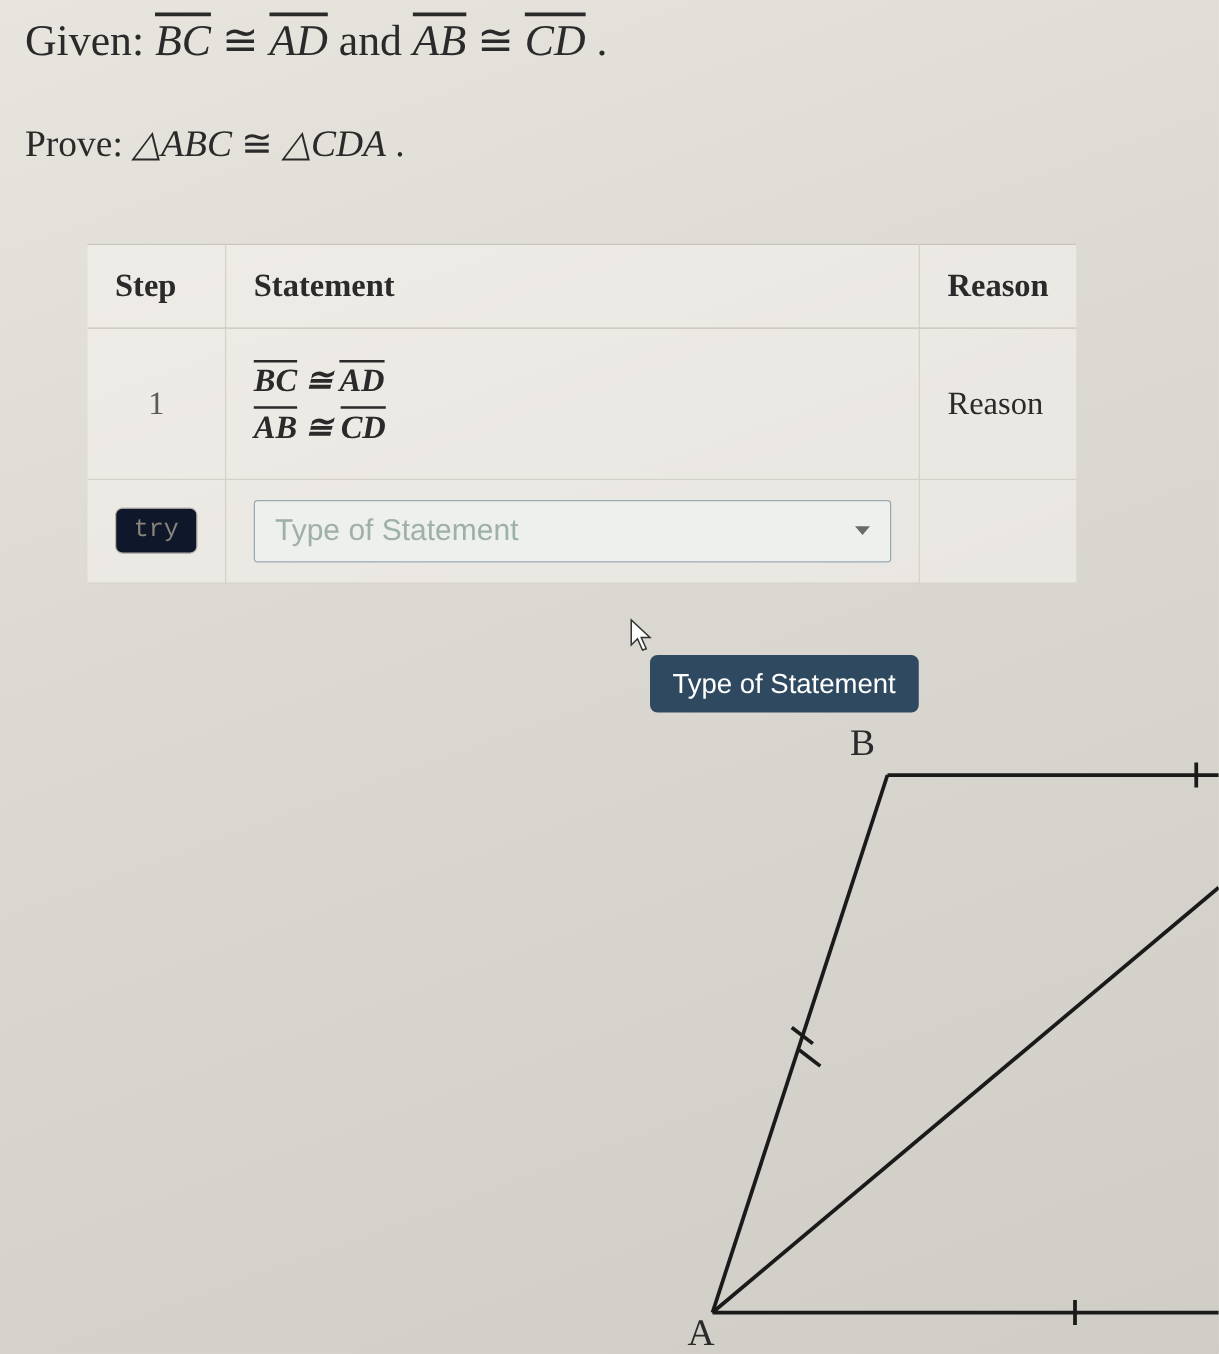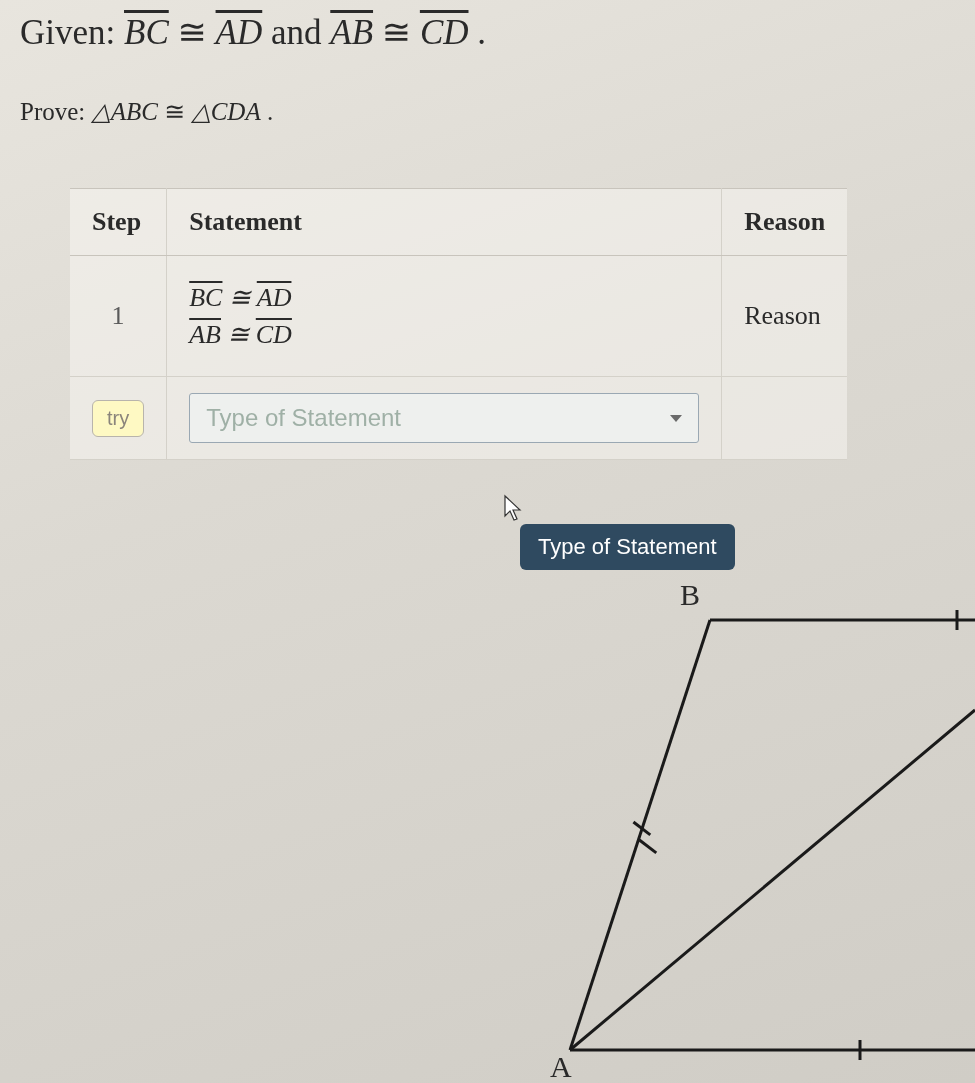--- a/index.html
+++ b/index.html
@@ -15,21 +15,21 @@
   }
   .page {
     padding: 10px 16px 0 20px;
   }
   .problem-text {
     font-size: 35px;
     line-height: 1.3;
     margin-bottom: 40px;
   }
   .prove-text {
-    font-size: 25px;
+    font-size: 30px;
     line-height: 1.3;
     margin-bottom: 60px;
   }
   .overline {
     text-decoration: overline;
     font-style: italic;
   }
   .ital { font-style: italic; }
 
   .proof-table {
@@ -50,32 +50,32 @@
     padding: 20px 22px;
     border-bottom: 1px solid #d4d1c9;
     font-size: 26px;
     vertical-align: middle;
   }
   .step-col { width: 110px; border-right: 1px solid #d4d1c9; }
   .stmt-col { width: 410px; border-right: 1px solid #d4d1c9; margin-top: 10px; }
   .reason-col { width: 300px; }
   .step-num { text-align: center; color:#5a5a5a; font-size:22px; }
 
-  .math-line { margin: 6px 0; font-style: italic; }
+  .math-line { margin: 6px 0; font-style: italic; font-weight: bold; }
 
   .dropdown-row td { padding: 16px 22px; }
   .try-btn {
     display: inline-block;
     border: 1px solid #b8b4ac;
     border-radius: 6px;
     padding: 6px 14px;
     font-size: 20px;
     color: #8a847b;
-    background: #fef9c3;
-    font-family: Liberation Sans, sans-serif;
+    background: #0f172a;
+    font-family: Liberation Mono, monospace;
   }
   .dropdown {
     display: flex;
     align-items: center;
     justify-content: space-between;
     border: 1px solid #9aa8b3;
     background: #eef0ee;
     border-radius: 3px;
     width: 510px;
     height: 50px;

